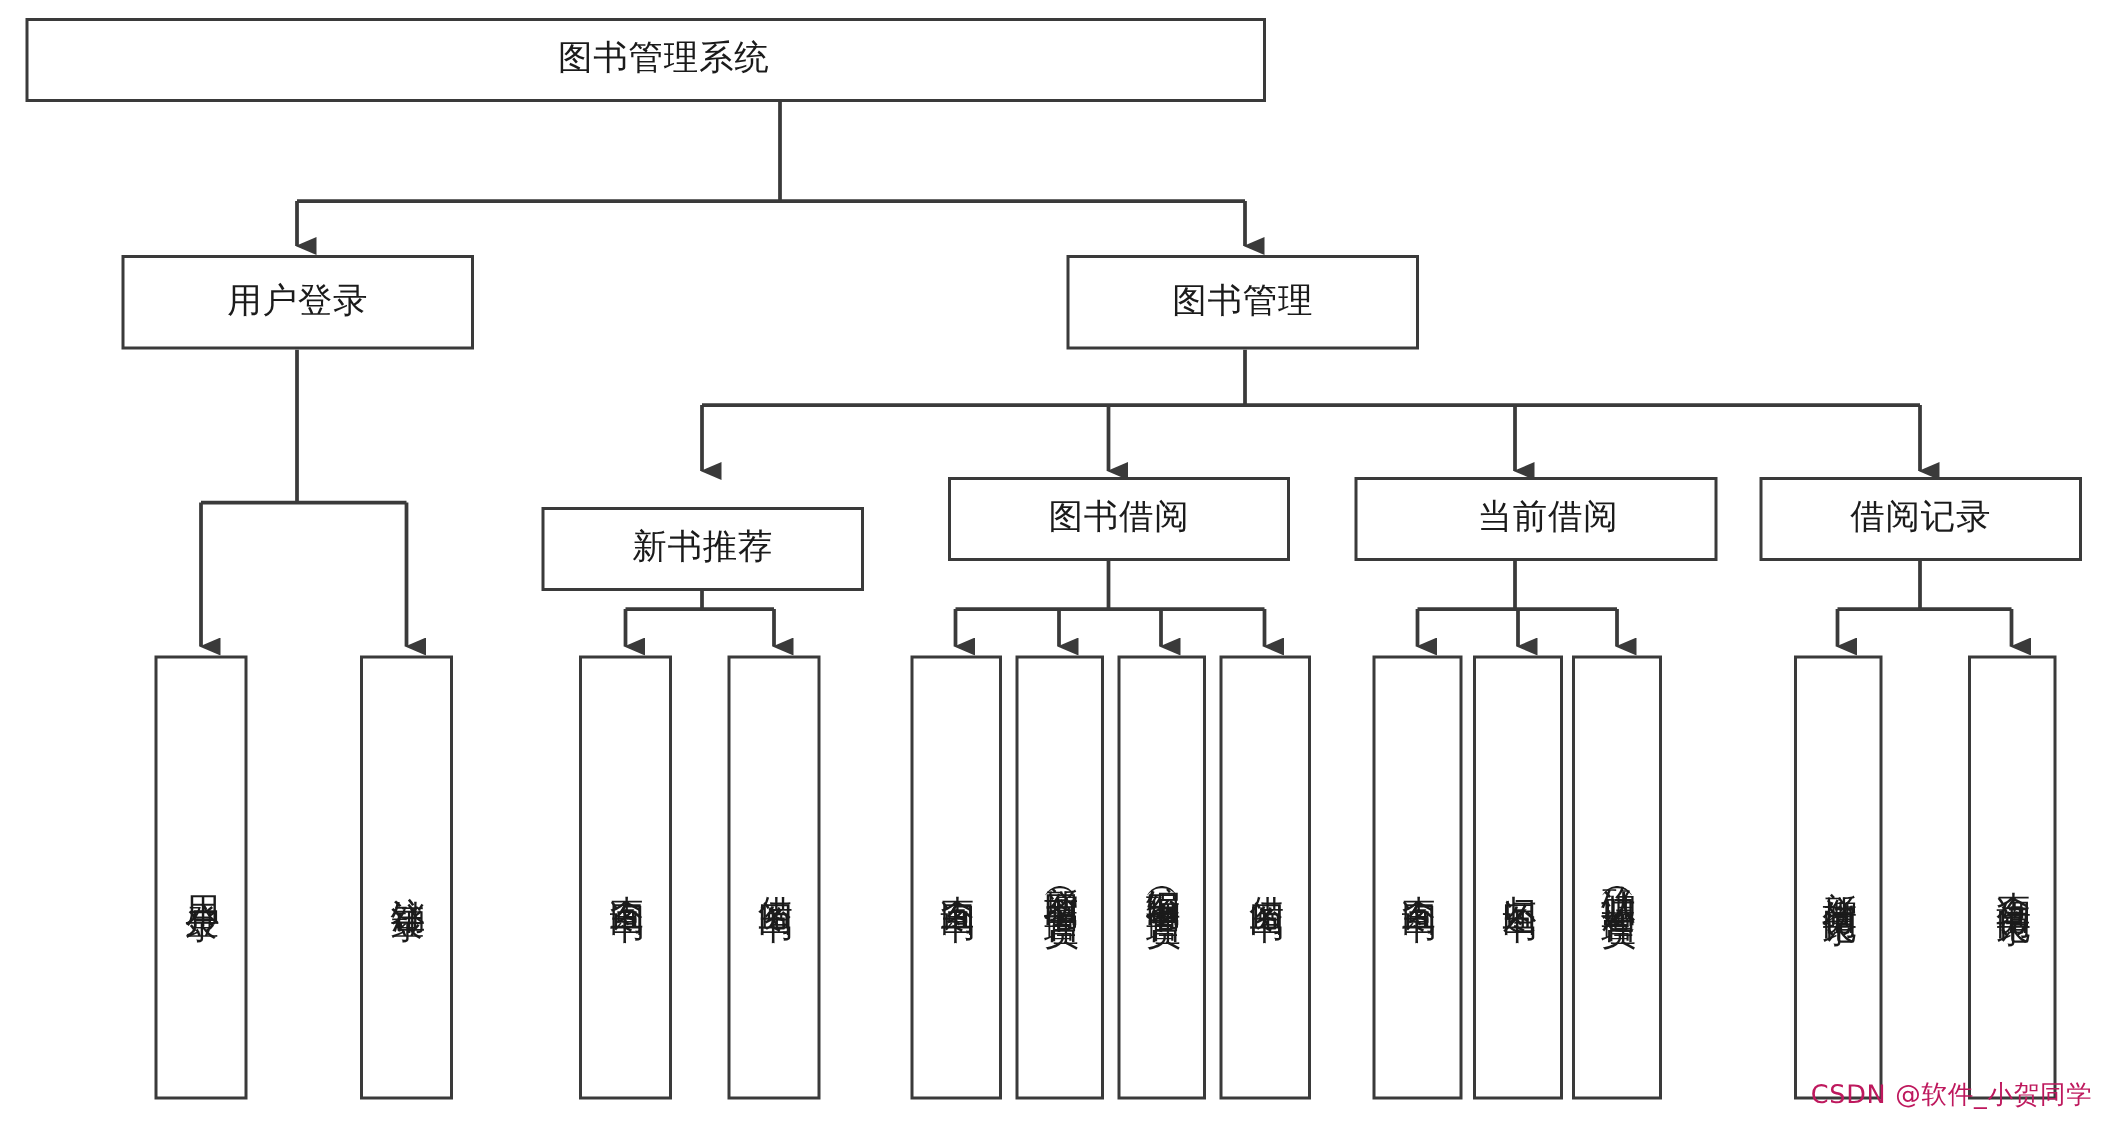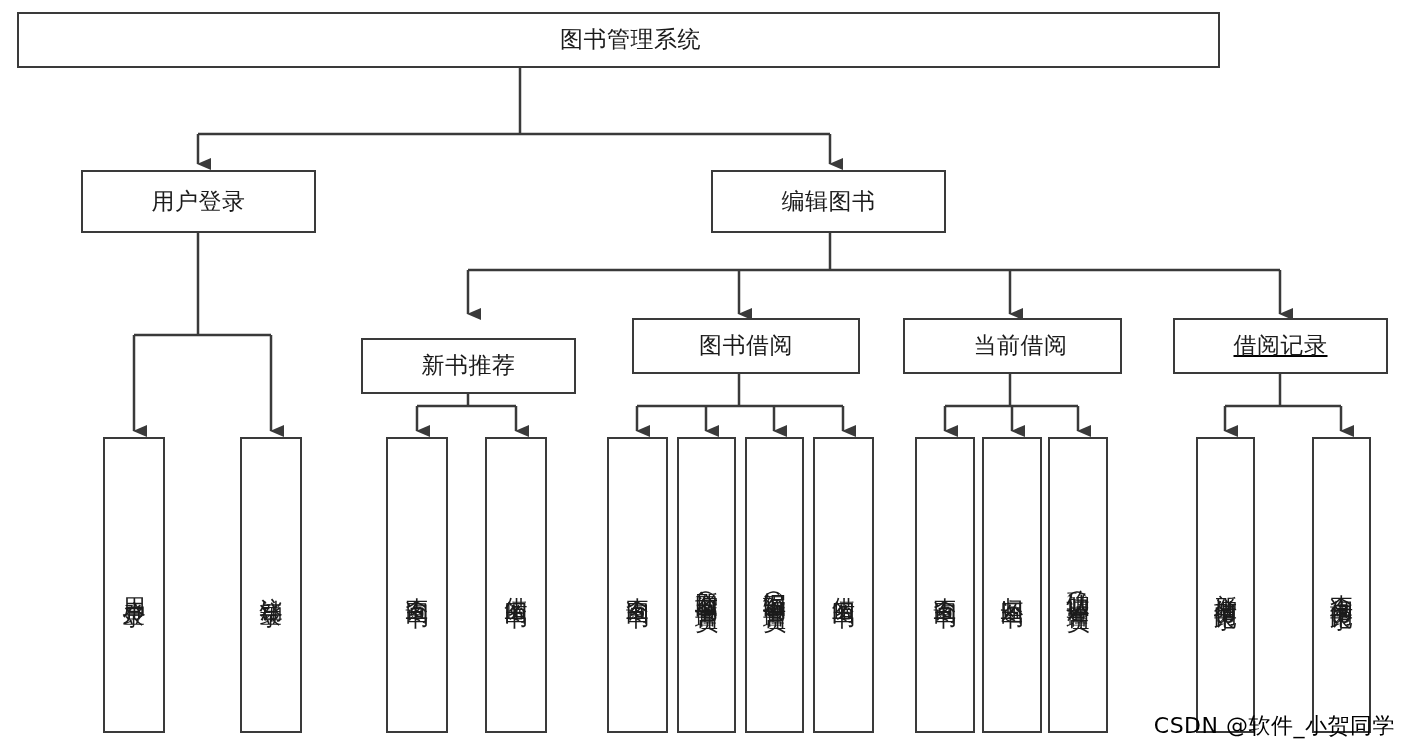--- a/index.html
+++ b/index.html
@@ -54,22 +54,22 @@
     text-orientation: upright;
     font-size: 23px;
     letter-spacing: 3px;
     line-height: 1.0;
     white-space: nowrap;
   }
   #watermark {
     position: absolute;
     right: 10px;
     bottom: 6px;
-    font-size: 22px;
-    color: #000000;
+    font-size: 17px;
+    color: #be185d;
     letter-spacing: 0.5px;
     white-space: nowrap;
   }
 </style>
 </head>
 <body>
 
 <div id="diagram-root">
 
   <svg class="wires" viewBox="0 0 1405 747">
@@ -116,41 +116,41 @@
       <path d="M 1078 406 L 1078 431" marker-end="url(#arrow)"></path>
 
       <path d="M 1280 374 L 1280 406"></path>
       <path d="M 1225 406 L 1341 406"></path>
       <path d="M 1225 406 L 1225 431" marker-end="url(#arrow)"></path>
       <path d="M 1341 406 L 1341 431" marker-end="url(#arrow)"></path>
 
     </g>
   </svg>
 
-  <div class="node h" style="left:17px; top:12px; width:1203px; height:56px;padding-left:24px;">
+  <div class="node h" style="left:17px; top:12px; width:827px; height:56px;padding-left:24px;">
     <span class="label">图书管理系统</span>
   </div>
 
   <div class="node h" style="left:81px; top:170px; width:235px; height:63px;">
     <span class="label">用户登录</span>
   </div>
   <div class="node h" style="left:711px; top:170px; width:235px; height:63px;">
-    <span class="label">编辑图书</span>
+    <span class="label">图书管理</span>
   </div>
 
   <div class="node h" style="left:361px; top:318px; width:215px; height:56px;margin-top:20px;">
     <span class="label">新书推荐</span>
   </div>
   <div class="node h" style="left:632px; top:318px; width:228px; height:56px;">
     <span class="label">图书借阅</span>
   </div>
-  <div class="node h" style="left:903px; top:318px; width:219px; height:56px;padding-left:16px;">
+  <div class="node h" style="left:903px; top:318px; width:242px; height:56px;padding-left:16px;">
     <span class="label">当前借阅</span>
   </div>
-  <div class="node h" style="left:1173px; top:318px; width:215px; height:56px;text-decoration:underline;">
+  <div class="node h" style="left:1173px; top:318px; width:215px; height:56px;">
     <span class="label">借阅记录</span>
   </div>
 
   <div class="node v" style="left:103px; top:437px; width:62px; height:296px;">
     <span class="label">用户登录</span>
   </div>
   <div class="node v" style="left:240px; top:437px; width:62px; height:296px;">
     <span class="label">注销登录</span>
   </div>
 

